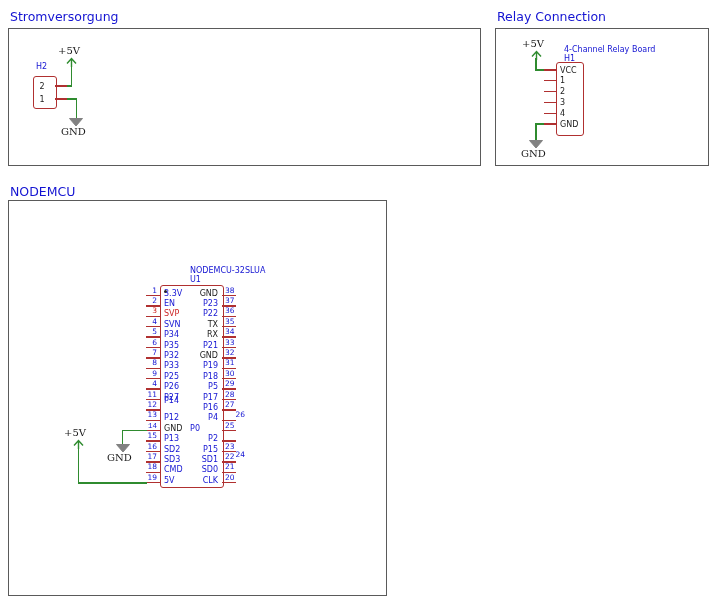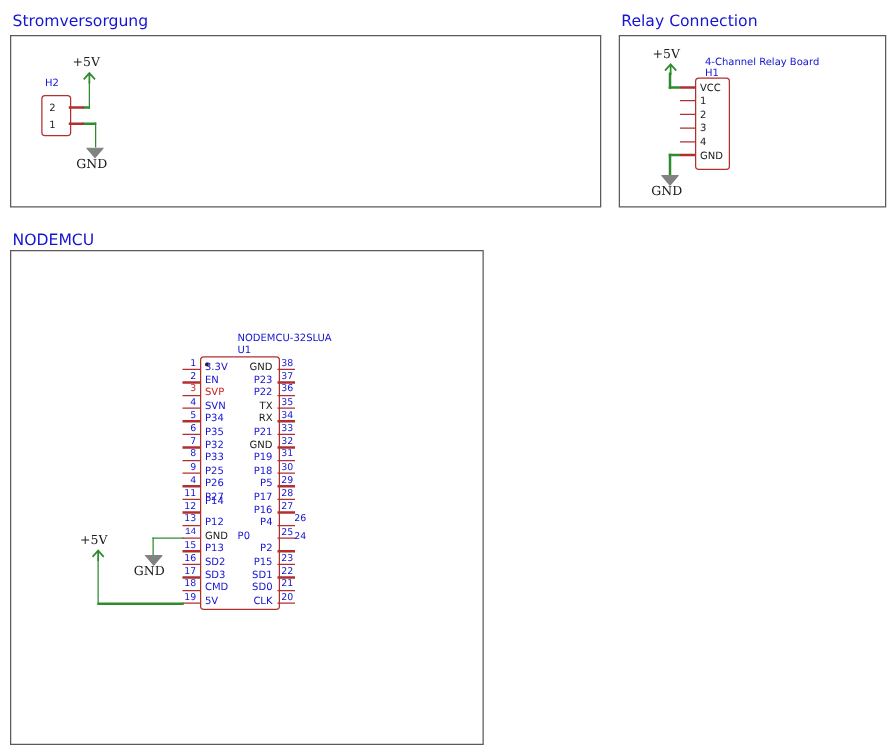--- a/index.html
+++ b/index.html
@@ -189,21 +189,21 @@
       <span class="pin-name " style="position: absolute; left: 176px; top: 392.5px; width: 42px; text-align: right;">P17</span>
       <span class="pin-num " style="position: absolute; left: 225px; top: 400.9px; width: 20px; text-align: left;">27</span>
       <div class="stub" style="position: absolute; left: 222px; top: 409.2px; width: 14px;"></div>
       <span class="pin-name " style="position: absolute; left: 176px; top: 402.9px; width: 42px; text-align: right;">P16</span>
       <span class="pin-num " style="position: absolute; left: 225px; top: 411.3px; width: 20px; text-align: right;">26</span>
       <div class="stub" style="position: absolute; left: 222px; top: 419.6px; width: 14px;"></div>
       <span class="pin-name " style="position: absolute; left: 176px; top: 413.3px; width: 42px; text-align: right;">P4</span>
       <span class="pin-num " style="position: absolute; left: 225px; top: 421.7px; width: 20px; text-align: left;">25</span>
       <div class="stub" style="position: absolute; left: 222px; top: 430px; width: 14px;"></div>
       <span class="pin-name " style="position: absolute; left: 176px; top: 423.7px; width: 24px; text-align: right;">P0</span>
-      <span class="pin-num " style="position: absolute; left: 225px; top: 425px; width: 20px; text-align: right;">24</span>
+      <span class="pin-num " style="position: absolute; left: 225px; top: 451px; width: 20px; text-align: right;">24</span>
       <div class="stub" style="position: absolute; left: 222px; top: 440.4px; width: 14px;"></div>
       <span class="pin-name " style="position: absolute; left: 176px; top: 434.1px; width: 42px; text-align: right;">P2</span>
       <span class="pin-num " style="position: absolute; left: 225px; top: 442.5px; width: 20px; text-align: left;">23</span>
       <div class="stub" style="position: absolute; left: 222px; top: 450.8px; width: 14px;"></div>
       <span class="pin-name " style="position: absolute; left: 176px; top: 444.5px; width: 42px; text-align: right;">P15</span>
       <span class="pin-num " style="position: absolute; left: 225px; top: 452.9px; width: 20px; text-align: left;">22</span>
       <div class="stub" style="position: absolute; left: 222px; top: 461.2px; width: 14px;"></div>
       <span class="pin-name " style="position: absolute; left: 176px; top: 454.9px; width: 42px; text-align: right;">SD1</span>
       <span class="pin-num " style="position: absolute; left: 225px; top: 463.3px; width: 20px; text-align: left;">21</span>
       <div class="stub" style="position: absolute; left: 222px; top: 471.6px; width: 14px;"></div>

